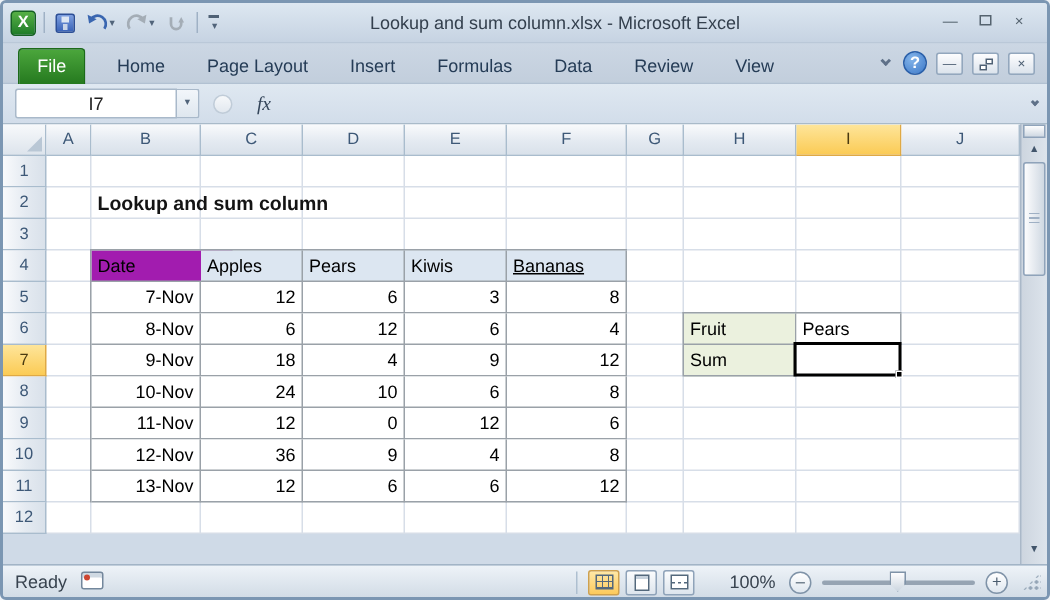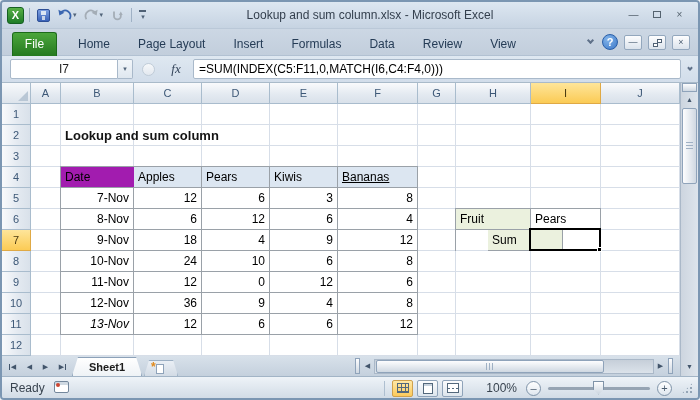--- a/index.html
+++ b/index.html
@@ -235,21 +235,20 @@
       <span class="mbtn"><span class="rrect2"><i class="a"></i><i class="b"></i></span></span>
       <span class="mbtn">×</span>
     </div>
   </div>
 
   <div class="fbar">
     <div class="namebox">I7</div>
     <div class="namedd">▾</div>
     <div class="fncircle"></div>
     <div class="fx">fx</div>
-    <div class="finput">=SUM(INDEX(C5:F11,0,MATCH(I6,C4:F4,0)))</div>
     <div class="fexpand">
         <i></i>
       </div>
   </div>
 
   <div class="sheet" id="sheet">
       <div class="gl-v" style="left: 58px; top: 21px; height: 252px;"></div>
       <div class="gl-v" style="left: 131px; top: 21px; height: 252px;"></div>
       <div class="gl-v" style="left: 199px; top: 21px; height: 252px;"></div>
       <div class="gl-v" style="left: 267px; top: 21px; height: 252px;"></div>
@@ -325,70 +324,44 @@
       <div class="cell num" style="left: 59px; top: 189px; width: 73px;">11-Nov</div>
       <div class="cell num" style="left: 132px; top: 189px; width: 68px;">12</div>
       <div class="cell num" style="left: 200px; top: 189px; width: 68px;">0</div>
       <div class="cell num" style="left: 268px; top: 189px; width: 68px;">12</div>
       <div class="cell num" style="left: 336px; top: 189px; width: 80px;">6</div>
       <div class="cell num" style="left: 59px; top: 210px; width: 73px;">12-Nov</div>
       <div class="cell num" style="left: 132px; top: 210px; width: 68px;">36</div>
       <div class="cell num" style="left: 200px; top: 210px; width: 68px;">9</div>
       <div class="cell num" style="left: 268px; top: 210px; width: 68px;">4</div>
       <div class="cell num" style="left: 336px; top: 210px; width: 80px;">8</div>
-      <div class="cell num" style="left: 59px; top: 231px; width: 73px; font-style: italic;">13-Nov</div>
+      <div class="cell num" style="left: 59px; top: 231px; width: 73px;">13-Nov</div>
       <div class="cell num" style="left: 132px; top: 231px; width: 68px;">12</div>
       <div class="cell num" style="left: 200px; top: 231px; width: 68px;">6</div>
       <div class="cell num" style="left: 268px; top: 231px; width: 68px;">6</div>
       <div class="cell num" style="left: 336px; top: 231px; width: 80px;">12</div>
       <div class="tbl-frame" style="left: 58px; top: 83px; width: 358px; height: 169px;"></div>
       <div class="cell" style="left: 454px; top: 126px; width: 75px; background: rgb(235, 241, 222);">Fruit</div>
       <div class="cell" style="left: 529px; top: 126px; width: 70px;">Pears</div>
-      <div class="cell" style="left: 454px; top: 147px; width: 75px; background: rgb(235, 241, 222); margin-left: 32px;">Sum</div>
+      <div class="cell" style="left: 454px; top: 147px; width: 75px; background: rgb(235, 241, 222);">Sum</div>
       <div class="tbl-frame" style="left: 453px; top: 125px; width: 146px; height: 43px;"></div>
       <div class="selbox" style="left: 527px; top: 145px; width: 72px; height: 23px; border-color: rgb(0, 0, 0);">
         <div class="fillhandle" style="pointer-events: auto;"></div>
       </div>
     </div>
 
   <div class="vscroll">
     <div class="vsplit"></div>
     <div class="varrow up">▲</div>
     <div class="vthumb">
         <i class="grip-h"></i>
       </div>
     <div class="varrow down">▼</div>
   </div>
 
-  <div class="tabbar">
-    <div class="navbtns">
-      <span class="navb first">◀</span>
-      <span class="navb">◀</span>
-      <span class="navb">▶</span>
-      <span class="navb last">▶</span>
-    </div>
-    <div id="sheet-tabs" style="display:flex;align-items:flex-end;">
-        <div class="stab">Sheet1</div>
-      </div>
-    <div class="instab">
-      <span class="sheet-ico"></span>
-      <span class="star">*</span>
-    </div>
-    <div class="hscroll">
-      <div class="hsplitter"></div>
-      <span class="harrow">◀</span>
-      <div class="htrack">
-        <div class="hthumb">
-            <i class="grip-v"></i>
-          </div>
-      </div>
-      <span class="harrow">▶</span>
-      <div class="hsplitter"></div>
-    </div>
-  </div>
 
   <div class="statusbar">
     <span class="ready">Ready</span>
     <span class="macro">
         <i></i>
       </span>
     <div class="sbright">
       <span class="sdiv"></span>
       <span class="viewbtn active">
           <i class="ico-grid"></i>

